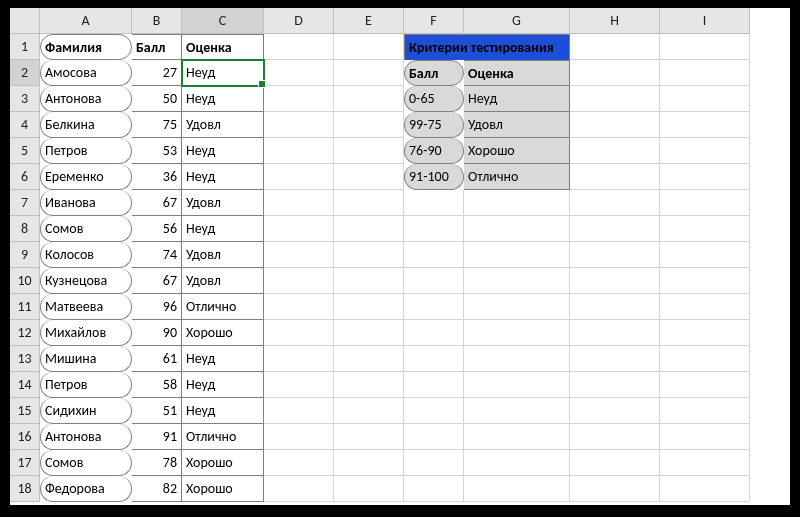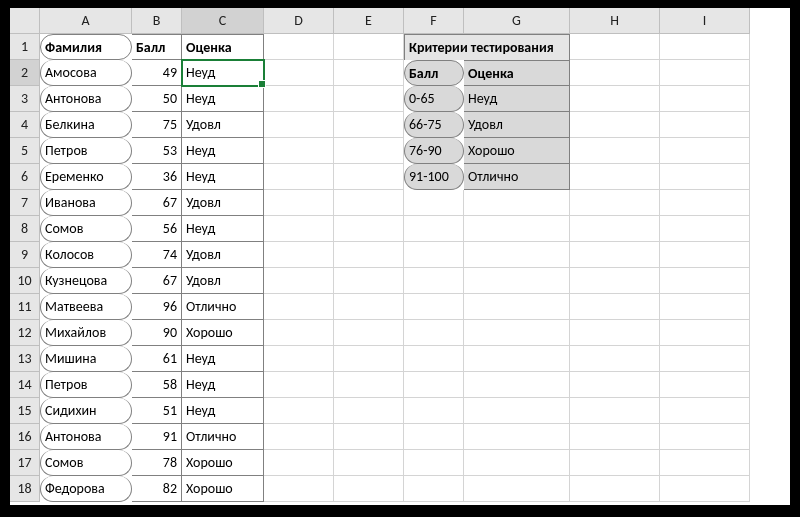--- a/index.html
+++ b/index.html
@@ -77,21 +77,21 @@
       content: "";
       position: absolute;
       bottom: -3px;
       right: -3px;
       width: 6px;
       height: 6px;
       background: #1a7f37;
       border: 1px solid #fff;
     }
     .merged-header {
-      background: #e5e5e5;
+      background: #1d4ed8;
       font-weight: bold;
       border-top: 1px solid #808080;
       border-left: 1px solid #808080;
       border-right: 1px solid #808080;
       height: 26px;
       line-height: 26px;
       padding: 0 4px;
     }
     
   </style>
@@ -114,21 +114,21 @@
       <div class="cell bold bt bl br bb">Фамилия</div>
       <div class="cell bold bt br bb">Балл</div>
       <div class="cell bold bt br bb">Оценка</div>
       <div class="cell "></div>
       <div class="cell "></div>
       <div class="merged-header" style="grid-column: span 2;">Критерии тестирования</div>
       <div class="cell "></div>
       <div class="cell "></div>
       <div class="cell rowhead active">2</div>
       <div class="cell bl br bb">Амосова</div>
-      <div class="cell right br bb">49</div>
+      <div class="cell right br bb">27</div>
       <div class="cell br bb selected">Неуд</div>
       <div class="cell "></div>
       <div class="cell "></div>
       <div class="cell bold shade bl bt bb br">Балл</div>
       <div class="cell bold shade bt bb br">Оценка</div>
       <div class="cell "></div>
       <div class="cell "></div>
       <div class="cell rowhead">3</div>
       <div class="cell bl br bb">Антонова</div>
       <div class="cell right br bb">50</div>
@@ -138,21 +138,21 @@
       <div class="cell shade bl bb br">0-65</div>
       <div class="cell shade bb br">Неуд</div>
       <div class="cell "></div>
       <div class="cell "></div>
       <div class="cell rowhead">4</div>
       <div class="cell bl br bb">Белкина</div>
       <div class="cell right br bb">75</div>
       <div class="cell br bb">Удовл</div>
       <div class="cell "></div>
       <div class="cell "></div>
-      <div class="cell shade bl bb br">66-75</div>
+      <div class="cell shade bl bb br">99-75</div>
       <div class="cell shade bb br">Удовл</div>
       <div class="cell "></div>
       <div class="cell "></div>
       <div class="cell rowhead">5</div>
       <div class="cell bl br bb">Петров</div>
       <div class="cell right br bb">53</div>
       <div class="cell br bb">Неуд</div>
       <div class="cell "></div>
       <div class="cell "></div>
       <div class="cell shade bl bb br">76-90</div>

